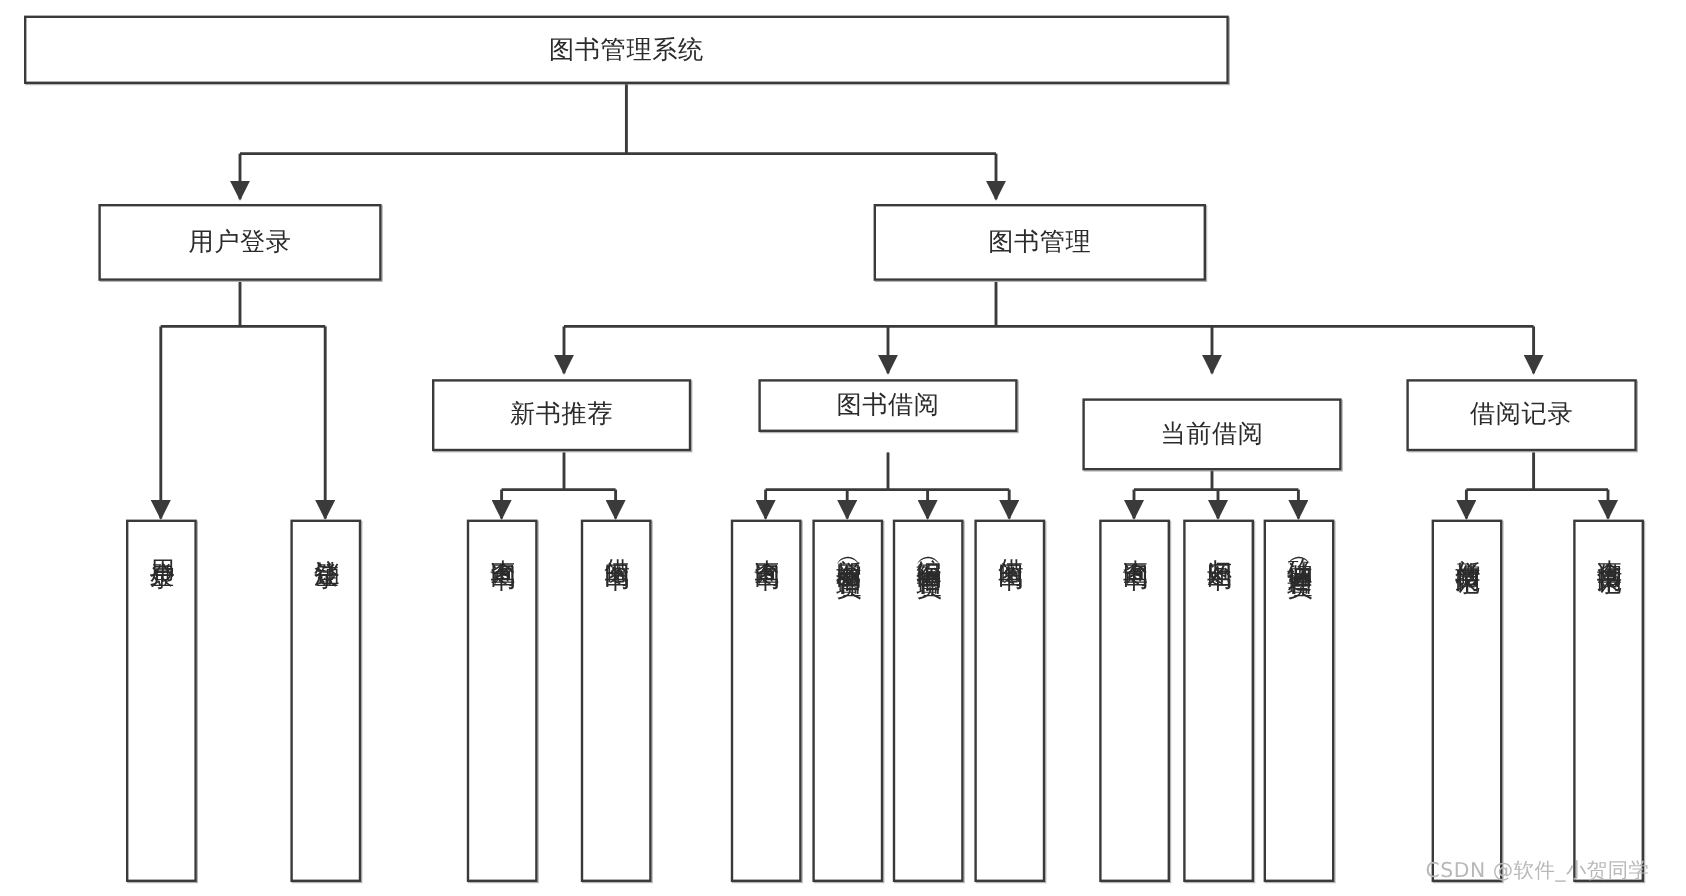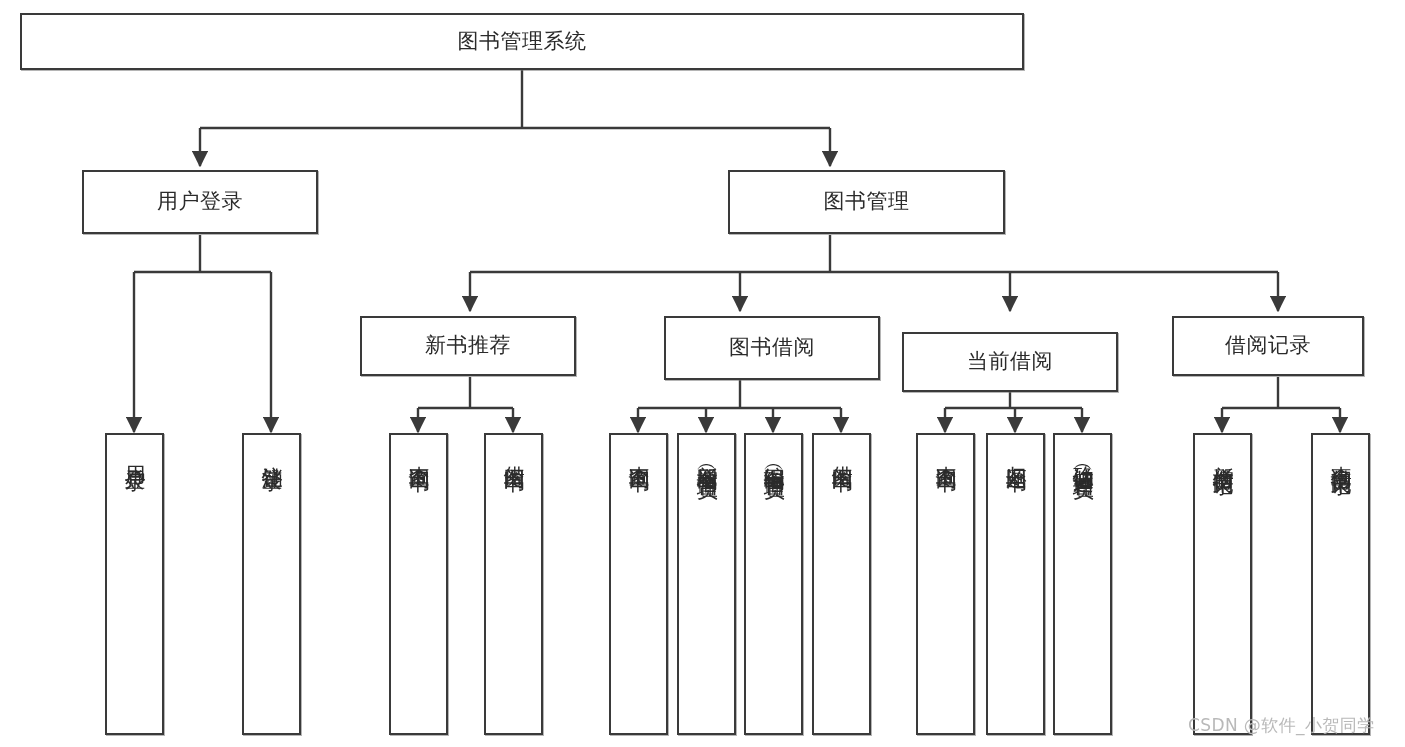--- a/index.html
+++ b/index.html
@@ -136,21 +136,21 @@
   <div class="node node-l2" style="left:82px; top:170px; width:236px; height:64px;">
     <span class="label">用户登录</span>
   </div>
   <div class="node node-l2" style="left:728px; top:170px; width:277px; height:64px;">
     <span class="label">图书管理</span>
   </div>
 
   <div class="node node-l3" style="left:344px; top:316px; width:216px; height:60px;margin-left:16px;">
     <span class="label">新书推荐</span>
   </div>
-  <div class="node node-l3" style="left:664px; top:316px; width:216px; height:64px;">
+  <div class="node node-l3" style="left:632px; top:316px; width:216px; height:44px;">
     <span class="label">图书借阅</span>
   </div>
   <div class="node node-l3" style="left:902px; top:332px; width:216px; height:60px;">
     <span class="label">当前借阅</span>
   </div>
   <div class="node node-l3" style="left:1172px; top:316px; width:192px; height:60px;">
     <span class="label">借阅记录</span>
   </div>
 
   <div class="node node-leaf" style="left:105px; top:433px; width:59px; height:302px;">

